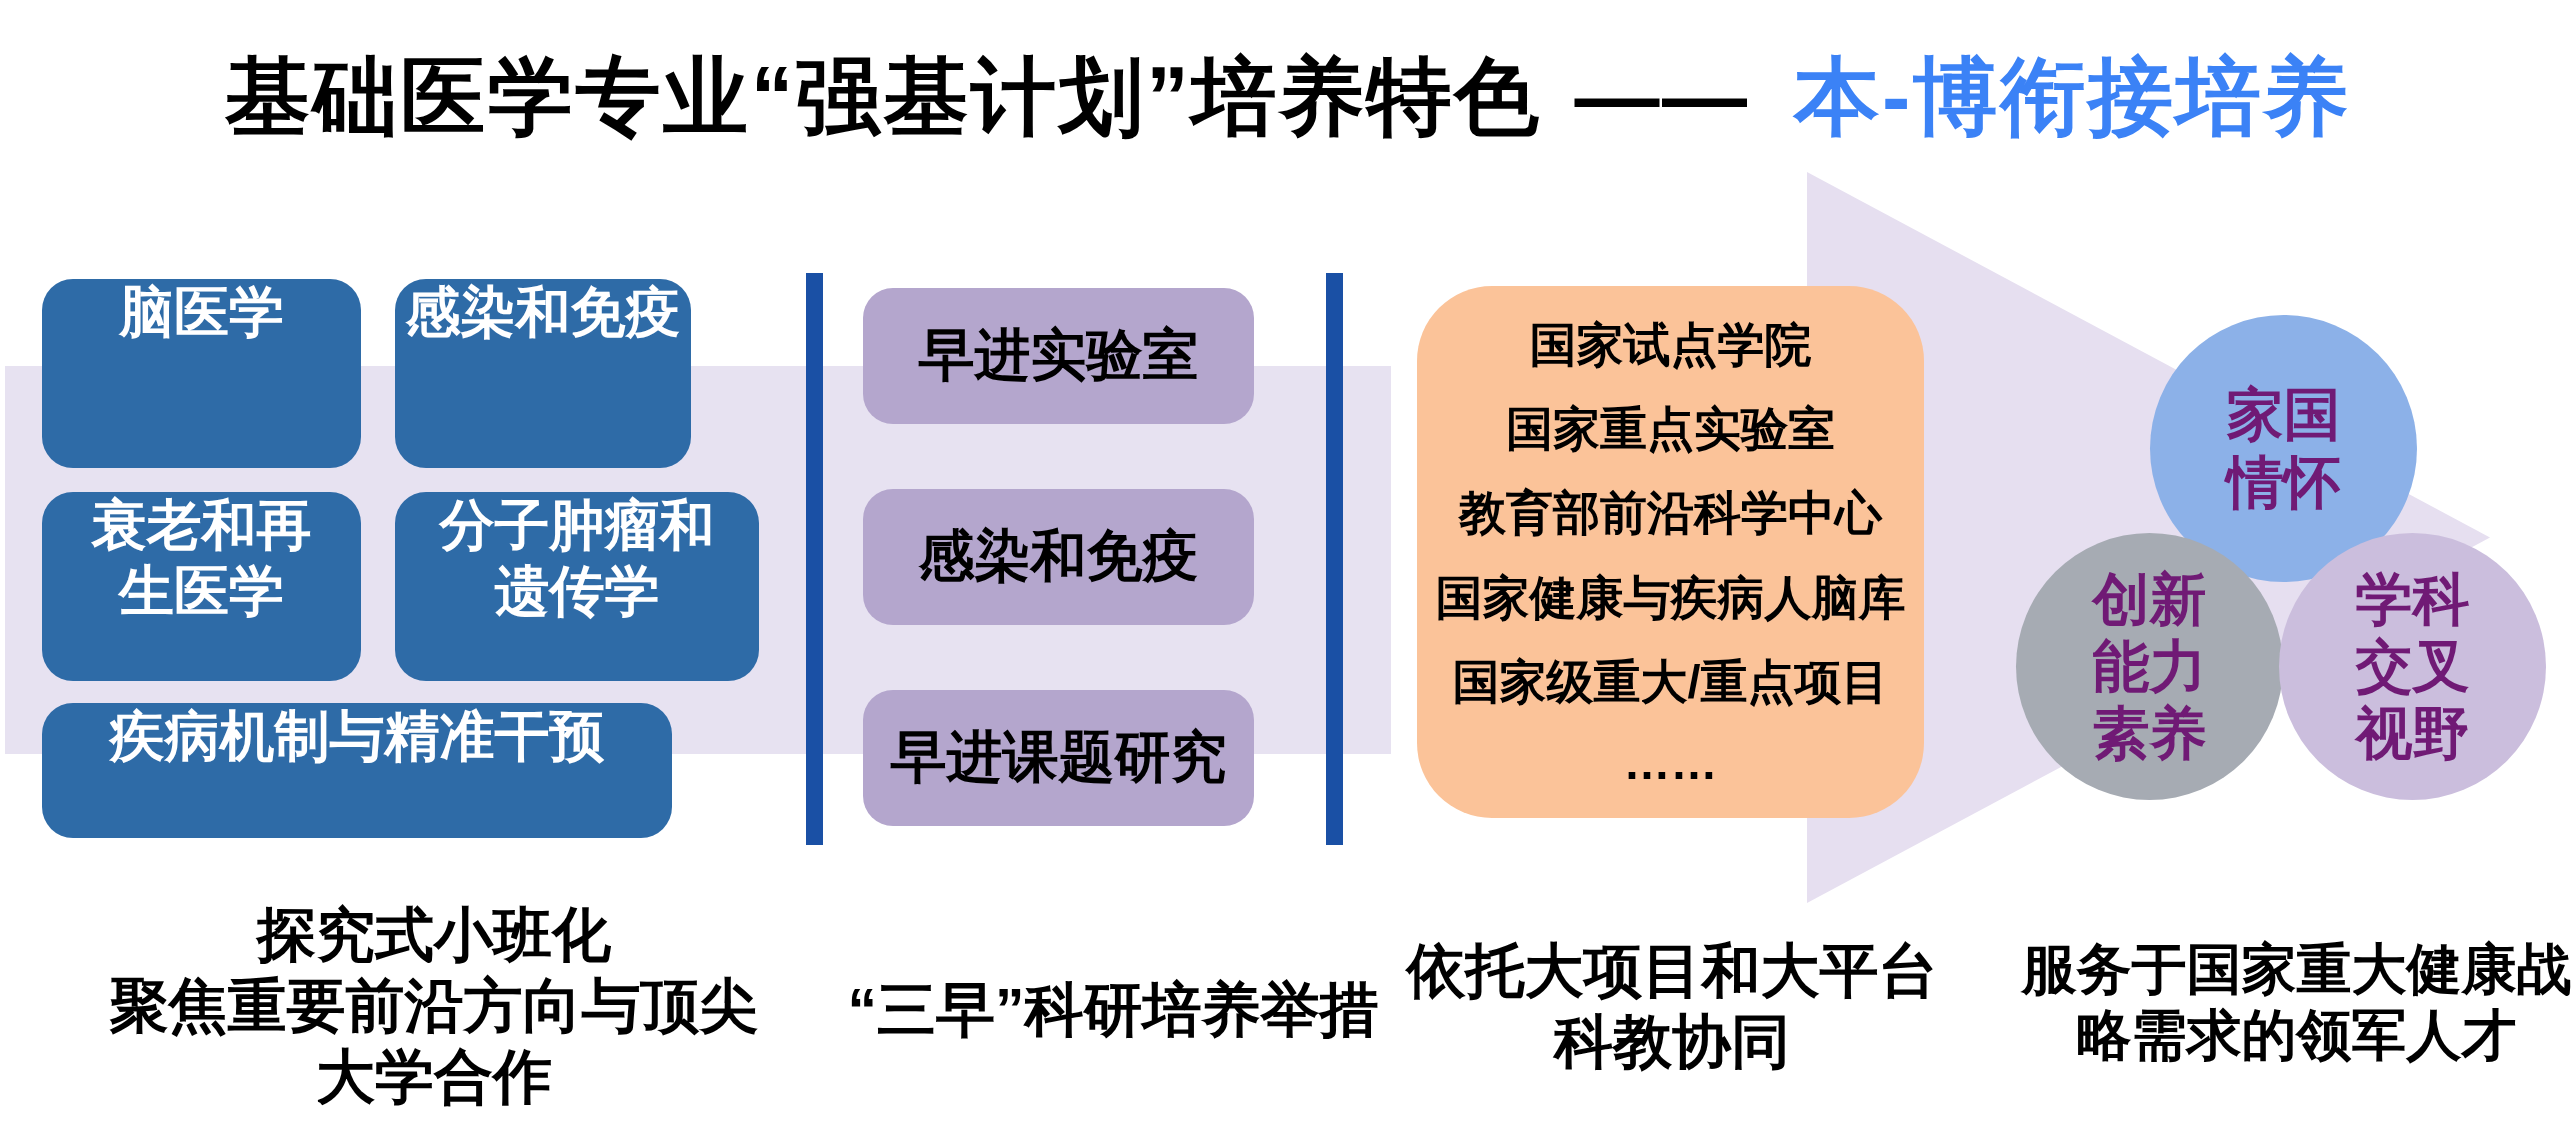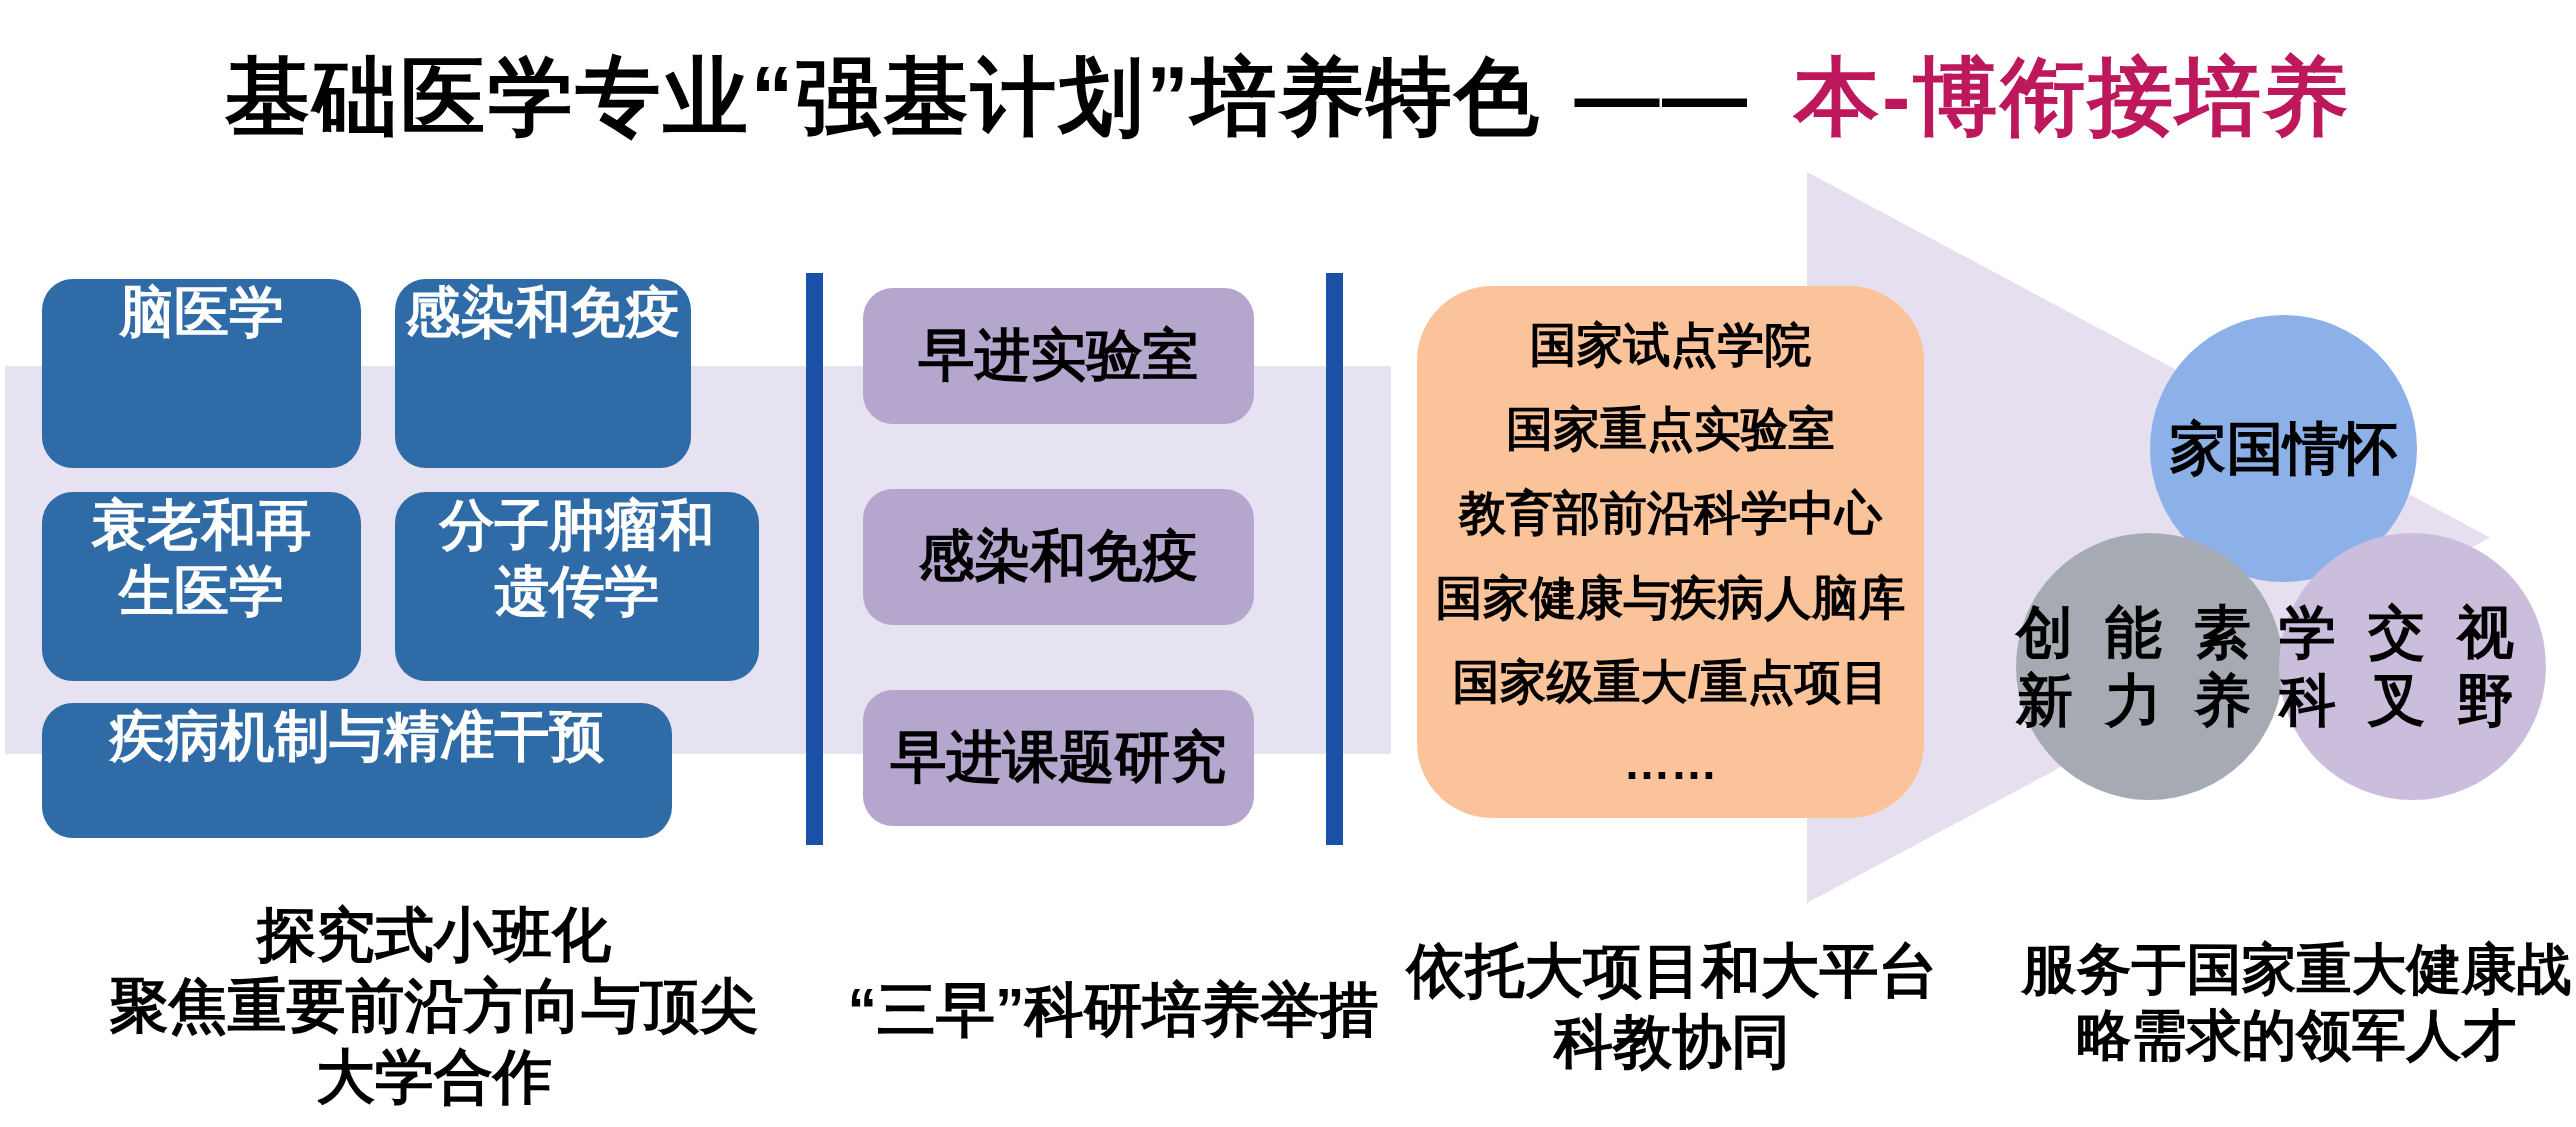--- a/index.html
+++ b/index.html
@@ -2,21 +2,21 @@
 <html style="font-size:10.4px"><head>
 <meta charset="utf-8">
 <style>
   html,body{margin:0;padding:0;background:#ffffff;}
   body{font-family:"Liberation Sans","DejaVu Sans",sans-serif;}
   .canvas{position:relative;width:2576px;height:1128px;background:#ffffff;overflow:hidden;}
 
   
   .title{position:absolute;top:40px;left:0;width:100%;text-align:center;
          font-size:85px;font-weight:bold;color:#000;letter-spacing:2.6px;z-index:7;white-space:nowrap;}
-  .title .red{color:#be185d;margin-left:12px;}
+  .title .red{color:#3b82f6;margin-left:12px;}
   .title .dash{margin:0 6.5px;}
 
   
   .band{position:absolute;left:5.2px;top:366px;width:1386px;height:388px;background:#E7E2F1;z-index:1;}
   .big-arrow{position:absolute;left:1807px;top:172px;width:683px;height:731px;background:#E6DFF0;
              clip-path:polygon(0 0,100% 50%,0 100%);z-index:1;}
 
   
   .vbar{position:absolute;top:273px;width:17px;height:572px;background:#1A50A5;z-index:2;}
   .vbar.b1{left:806px;}
@@ -40,23 +40,23 @@
   .pbox.p2{top:489px;}
   .pbox.p3{top:690px;}
 
   
   .orange{position:absolute;left:1417px;top:286px;width:507px;height:532px;background:#FBC399;
           border-radius:75px;display:flex;flex-direction:column;justify-content:space-evenly;
           align-items:center;z-index:3;padding:6.5px 0;box-sizing:border-box;}
   .orange .item{font-size:47px;font-weight:bold;color:#000;text-align:center;white-space:nowrap;}
 
   
-  .circle{position:absolute;width:267px;height:267px;border-radius:50%;display:flex;flex-direction:row;
-          align-items:center;justify-content:center;color:#000000;font-weight:bold;font-size:57px;
-          line-height:1.18;}
+  .circle{position:absolute;width:267px;height:267px;border-radius:50%;display:flex;flex-direction:column;
+          align-items:center;justify-content:center;color:#701a75;font-weight:bold;font-size:57px;
+          line-height:1.18;text-align:center;}
   .circle.c-blue{left:2150px;top:315px;background:#8CB1E8;z-index:3;}
   .circle.c-gray{left:2016px;top:533px;background:#A6ABB3;z-index:4;}
   .circle.c-purple{left:2279px;top:533px;background:#CBBEDD;z-index:5;}
 
   
   .caption{position:absolute;font-weight:bold;font-size:59px;color:#000;text-align:center;
            line-height:1.2;z-index:6;}
   .caption.cap1{left:44px;top:900px;width:780px;}
   .caption.cap2{left:723px;top:975px;width:780px;white-space:nowrap;}
   .caption.cap3{left:1347px;top:936px;width:650px;}

